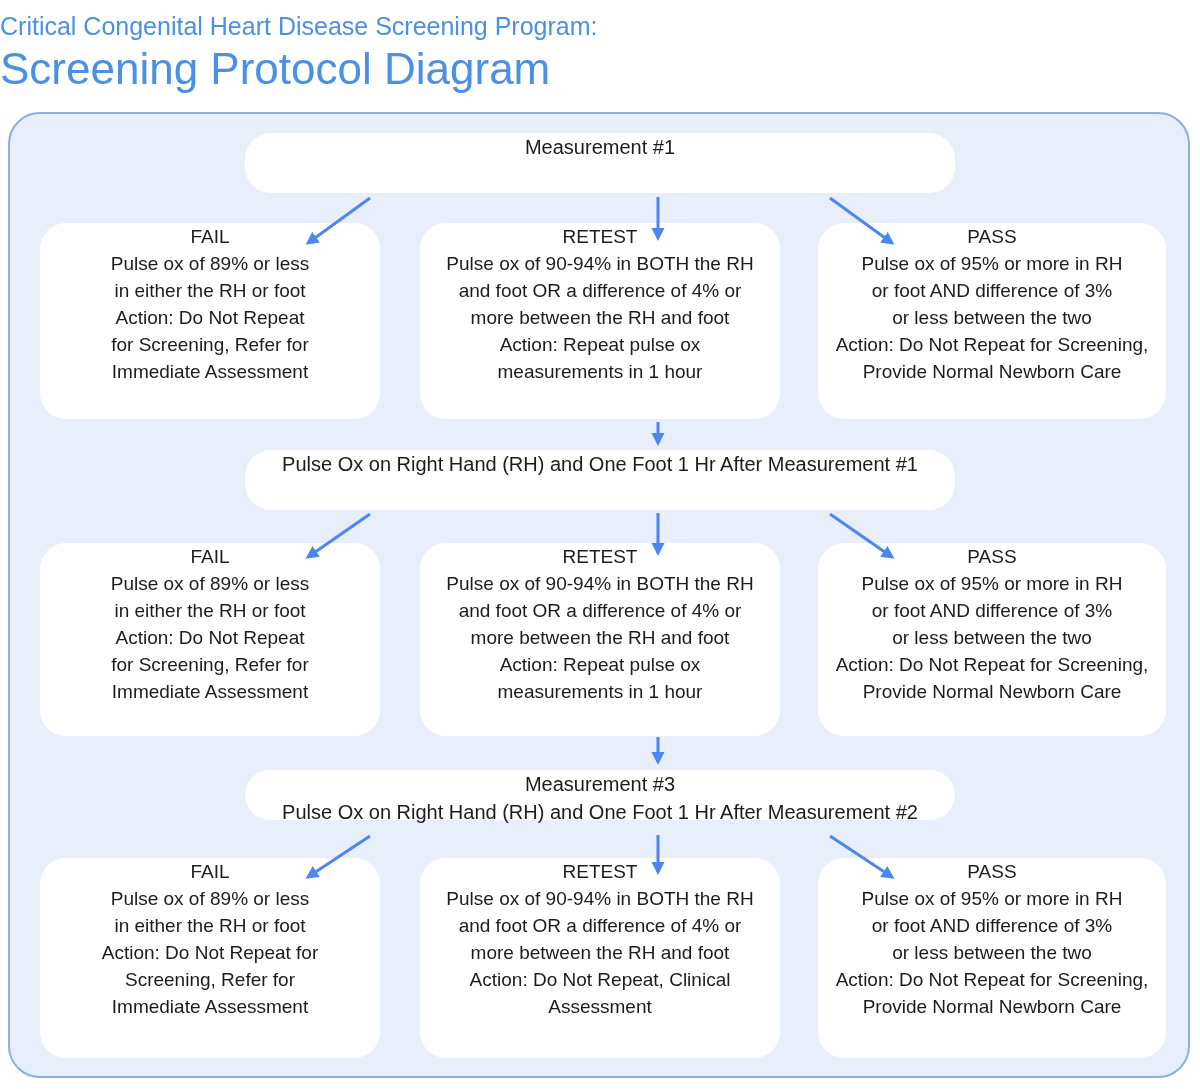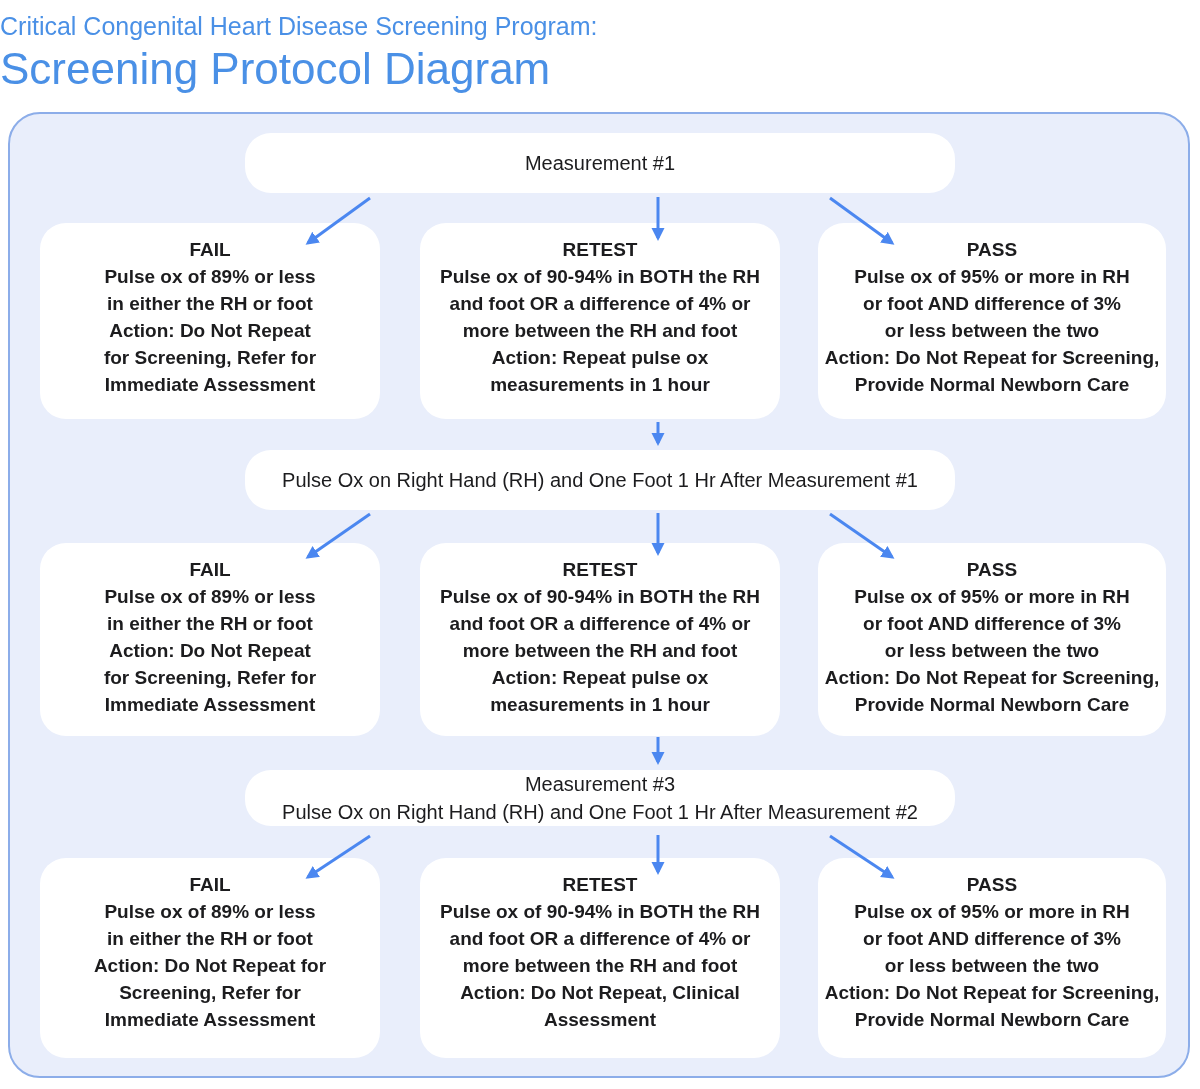--- a/index.html
+++ b/index.html
@@ -10,30 +10,30 @@
   .page-title{position:absolute;left:0;width:100%;color:#4a90e6;}
   .page-title.line1{top:12px;font-size:25px;font-weight:400;}
   .page-title.line2{top:44px;font-size:44px;font-weight:400;}
   .panel{
     position:absolute;left:8px;top:112px;width:1182px;height:966px;
     background:#e9eefb;border:2px solid #8cade9;border-radius:32px;box-sizing:border-box;
   }
   .mbox{
     position:absolute;background:#ffffff;border-radius:26px;text-align:center;
     font-size:20px;line-height:28px;display:flex;flex-direction:column;
-    justify-content:center;box-sizing:border-box;
+    justify-content:space-between;box-sizing:border-box;
   }
   .obox{
     position:absolute;background:#ffffff;border-radius:26px;text-align:center;
-    font-size:19px;line-height:27px;box-sizing:border-box;padding-top:13px;font-weight:bold;
+    font-size:19px;line-height:27px;box-sizing:border-box;
   }
   .obox .body{white-space:pre-line;}
   .m1{left:245px;top:133px;width:710px;height:60px;}
   .m2{left:245px;top:450px;width:710px;height:60px;}
-  .m3{left:245px;top:770px;width:710px;height:56px;}
+  .m3{left:245px;top:770px;width:710px;height:50px;}
   .fail1{left:40px;top:223px;width:340px;height:196px;}
   .retest1{left:420px;top:223px;width:360px;height:196px;}
   .pass1{left:818px;top:223px;width:348px;height:196px;}
   .fail2{left:40px;top:543px;width:340px;height:193px;}
   .retest2{left:420px;top:543px;width:360px;height:193px;}
   .pass2{left:818px;top:543px;width:348px;height:193px;}
   .fail3{left:40px;top:858px;width:340px;height:200px;}
   .retest3{left:420px;top:858px;width:360px;height:200px;}
   .pass3{left:818px;top:858px;width:348px;height:200px;}
   svg.arrows{position:absolute;left:0;top:0;width:1200px;height:1089px;pointer-events:none;}

